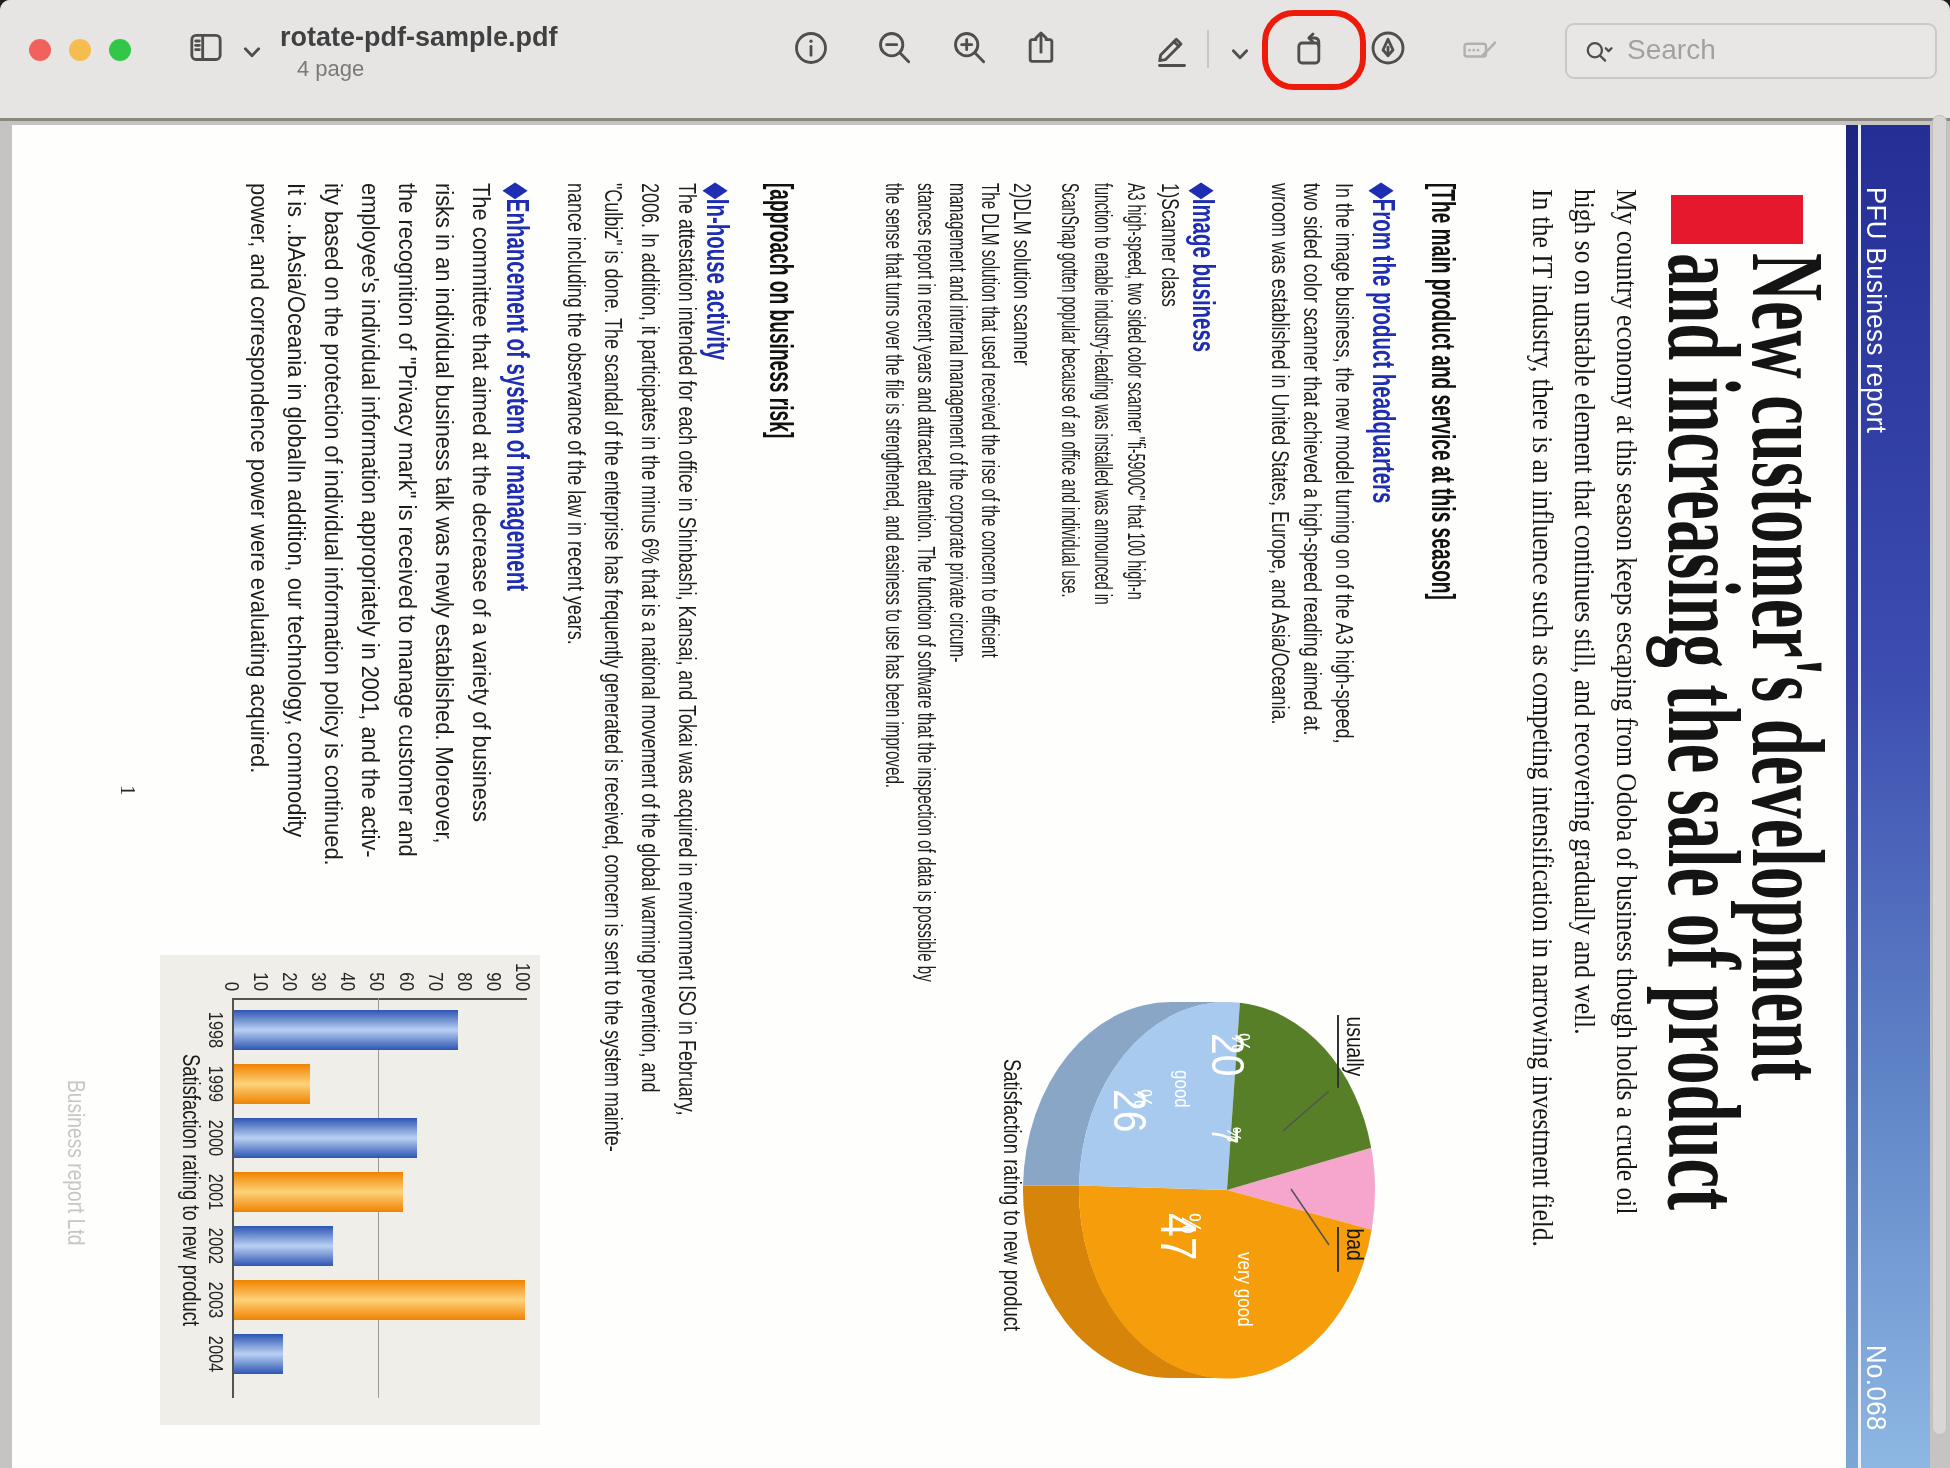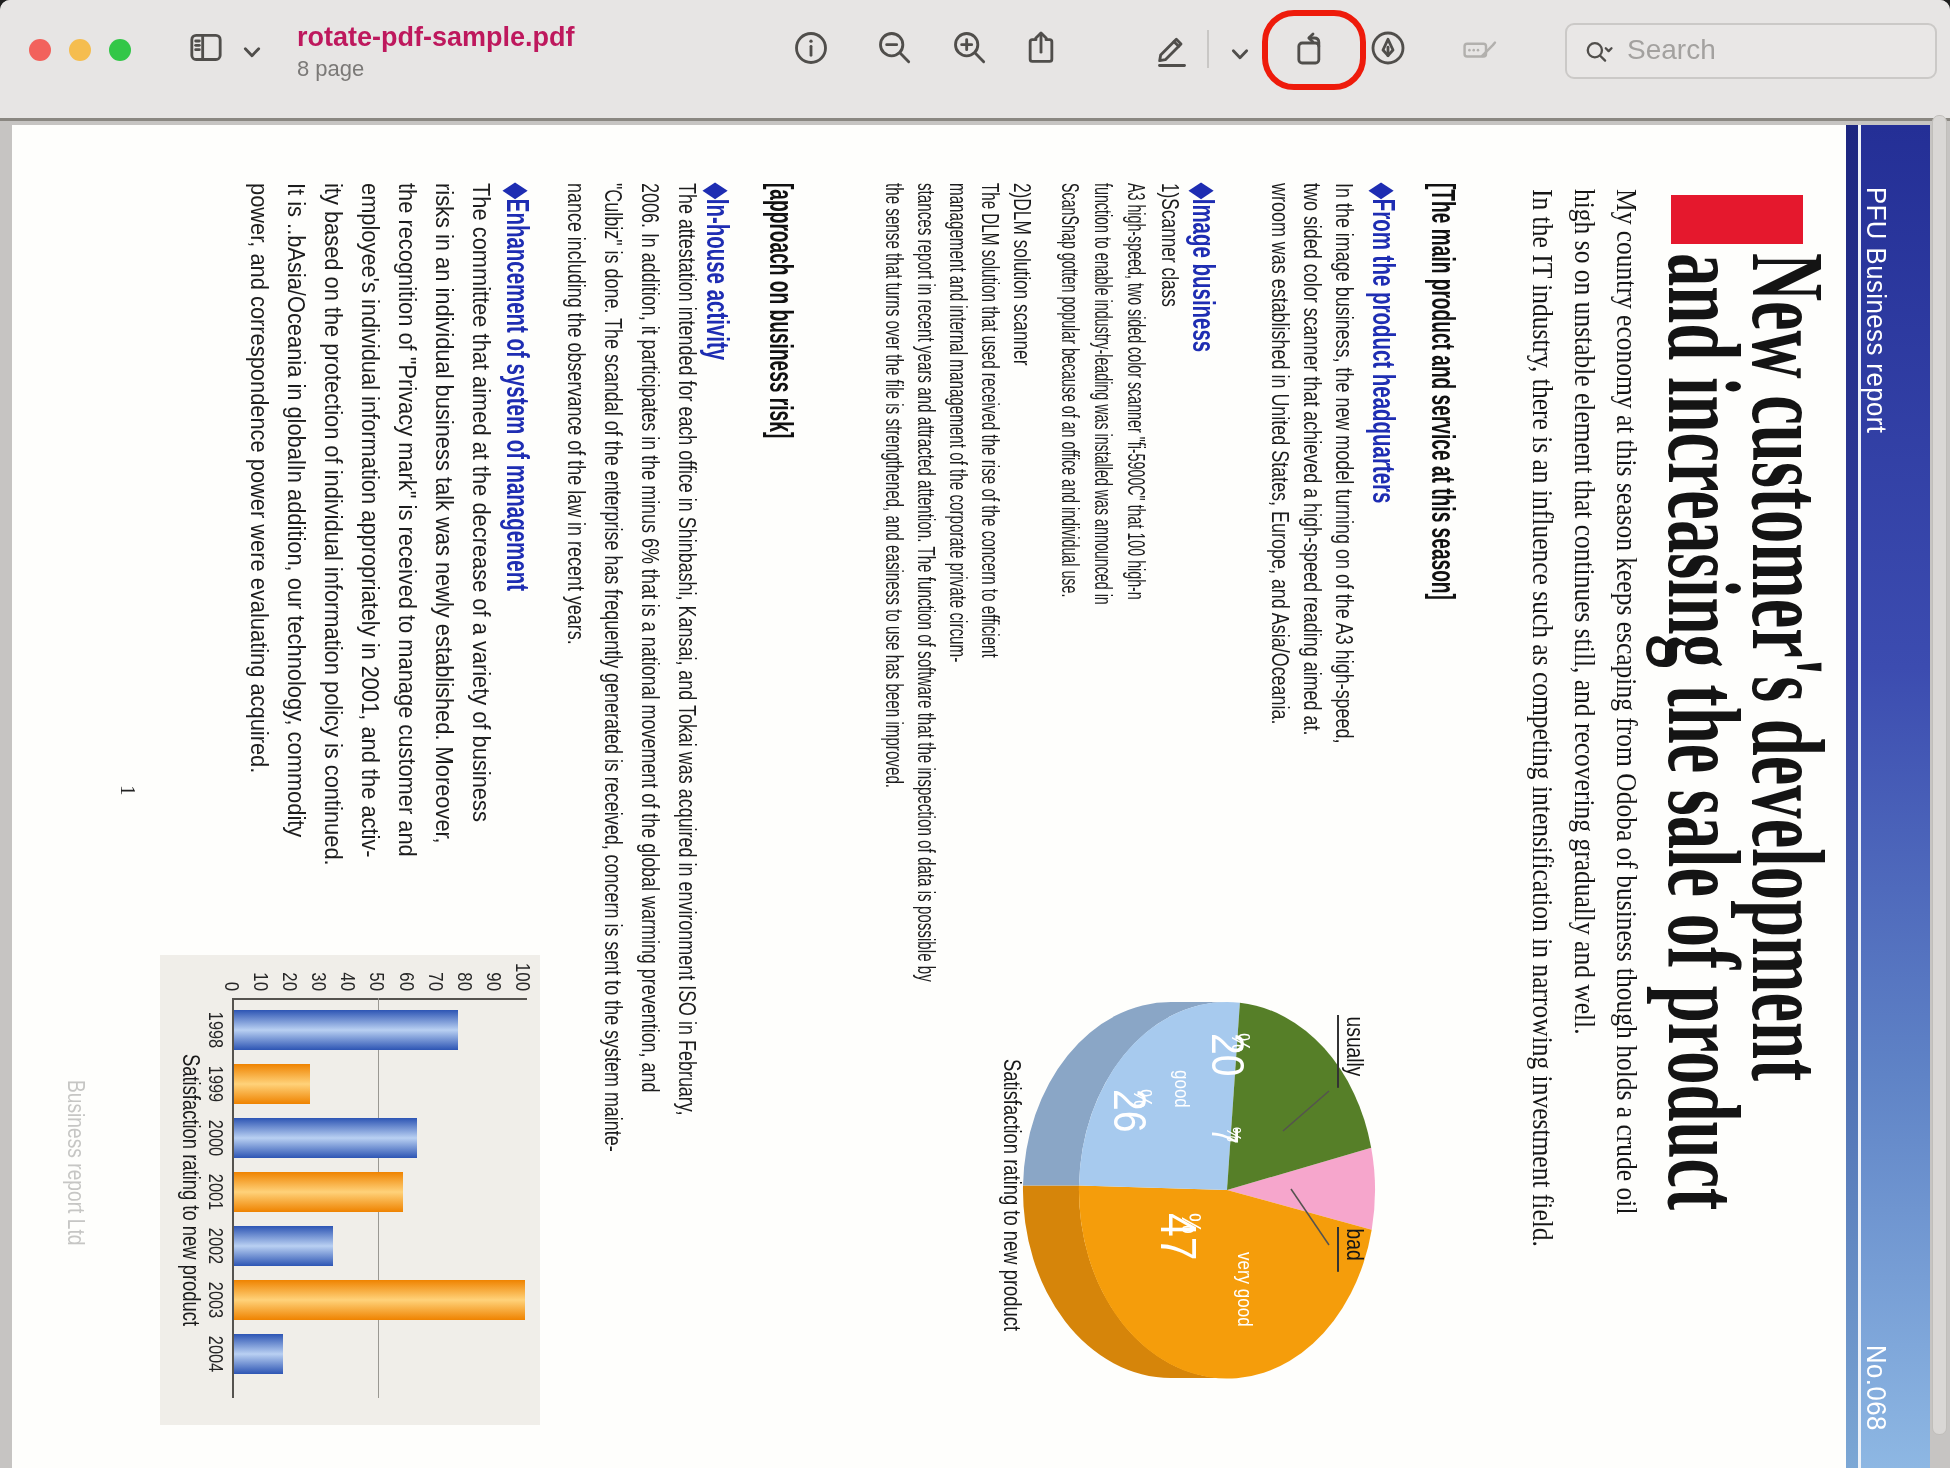--- a/index.html
+++ b/index.html
@@ -4,21 +4,21 @@
 <style>
   html,body{margin:0;padding:0;background:#1f1f1f;font-family:"Liberation Sans",sans-serif;}
   .win{position:relative;width:1950px;height:1468px;background:#c6c4c2;overflow:hidden;border-radius:10px 10px 0 0;}
   
   .toolbar{position:absolute;left:0;top:0;width:100%;height:118px;background:#e7e5e4;border-bottom:3px solid #8a8781;}
   .tl{position:absolute;top:39px;width:22px;height:22px;border-radius:50%;}
   .tbtn{position:absolute;top:28px;width:40px;height:40px;background:none;border:none;padding:0;cursor:default;}
   .tbtn svg{width:40px;height:40px;}
   .ticon{stroke:#504e4b;stroke-width:1.7;fill:none;stroke-linecap:round;stroke-linejoin:round;}
   .ticon-dis{stroke:#b2b0ad;stroke-width:1.7;fill:none;stroke-linecap:round;stroke-linejoin:round;}
-  .doc-title{position:absolute;left:297px;top:22px;font-size:27px;font-weight:bold;color:#be185d;}
+  .doc-title{position:absolute;left:280px;top:22px;font-size:27px;font-weight:bold;color:#404040;}
   .doc-sub{position:absolute;left:297px;top:56px;font-size:22px;color:#7b7977;}
   .divider{position:absolute;left:1207px;top:30px;width:2px;height:38px;background:#c9c7c5;}
   .red-oval{position:absolute;left:1262px;top:10px;width:92px;height:68px;border:6px solid #ee1b0b;border-radius:32px;}
   .searchbox{position:absolute;left:1565px;top:23px;width:368px;height:52px;border:2px solid #cbc9c7;border-radius:9px;background:#e9e7e6;}
   .searchbox svg{position:absolute;left:12px;top:13px;}
   .searchbox input{position:absolute;left:58px;top:4px;width:295px;height:40px;border:none;background:transparent;outline:none;font-size:28px;color:#4a4a48;font-family:"Liberation Sans",sans-serif;}
   .searchbox input::placeholder{color:#a3a19f;}
   
   .content{position:absolute;left:0;top:121px;width:1950px;height:1347px;background:#c6c4c2;}
   .pagewrap{position:absolute;left:12px;top:4px;width:1918px;height:1343px;overflow:hidden;}
@@ -88,21 +88,21 @@
           </g>
         </svg>
     </button>
     <button class="tbtn" style="left:232px;top:32px;width:30px;">
       <svg viewBox="0 0 24 24" width="30" height="30">
           <path class="ticon" d="M8 10 L12 14.2 L16 10"></path>
         </svg>
     </button>
 
     <div class="doc-title">rotate-pdf-sample.pdf</div>
-    <div class="doc-sub">8 page</div>
+    <div class="doc-sub">4 page</div>
 
     <button class="tbtn" style="left:791px;">
       <svg viewBox="0 0 24 24">
           <g class="ticon">
         <circle cx="12" cy="12" r="8.7"></circle>
             <path d="M12 11 V16.4"></path>
             <circle cx="12" cy="7.9" r="1" fill="#504e4b" stroke="none"></circle>
           </g>
         </svg>
     </button>

